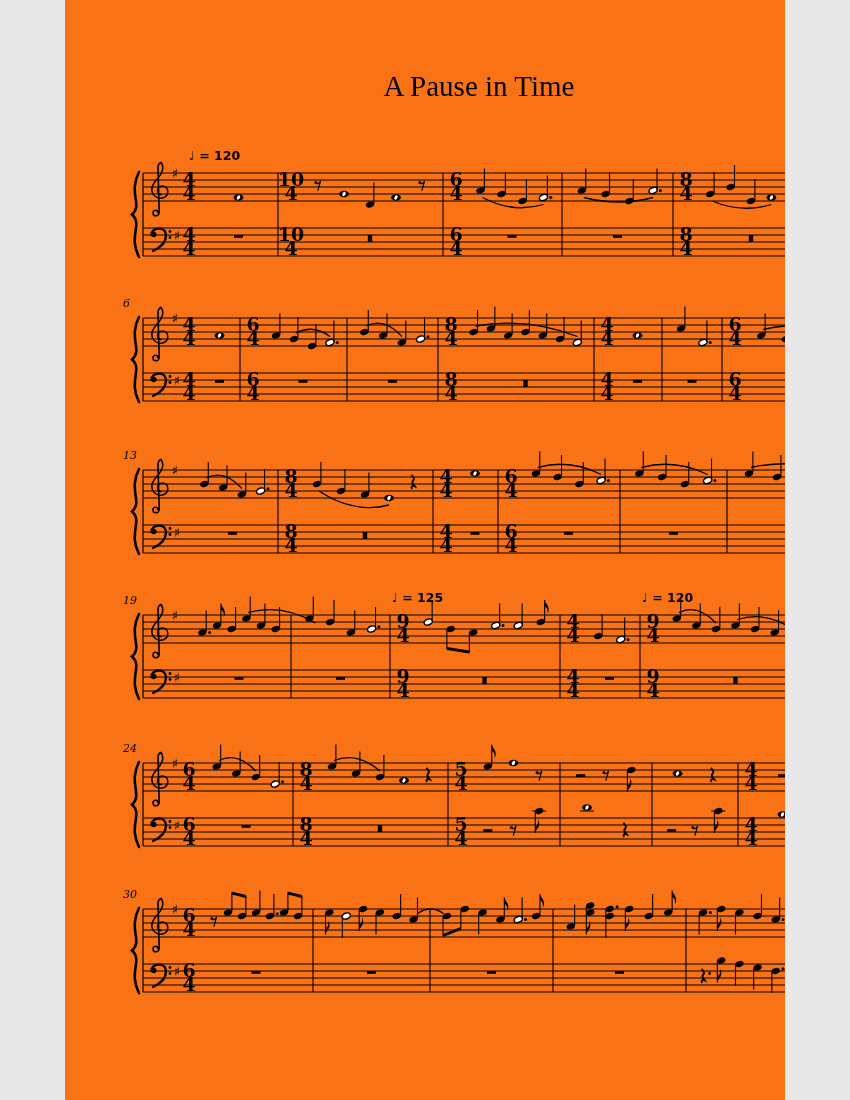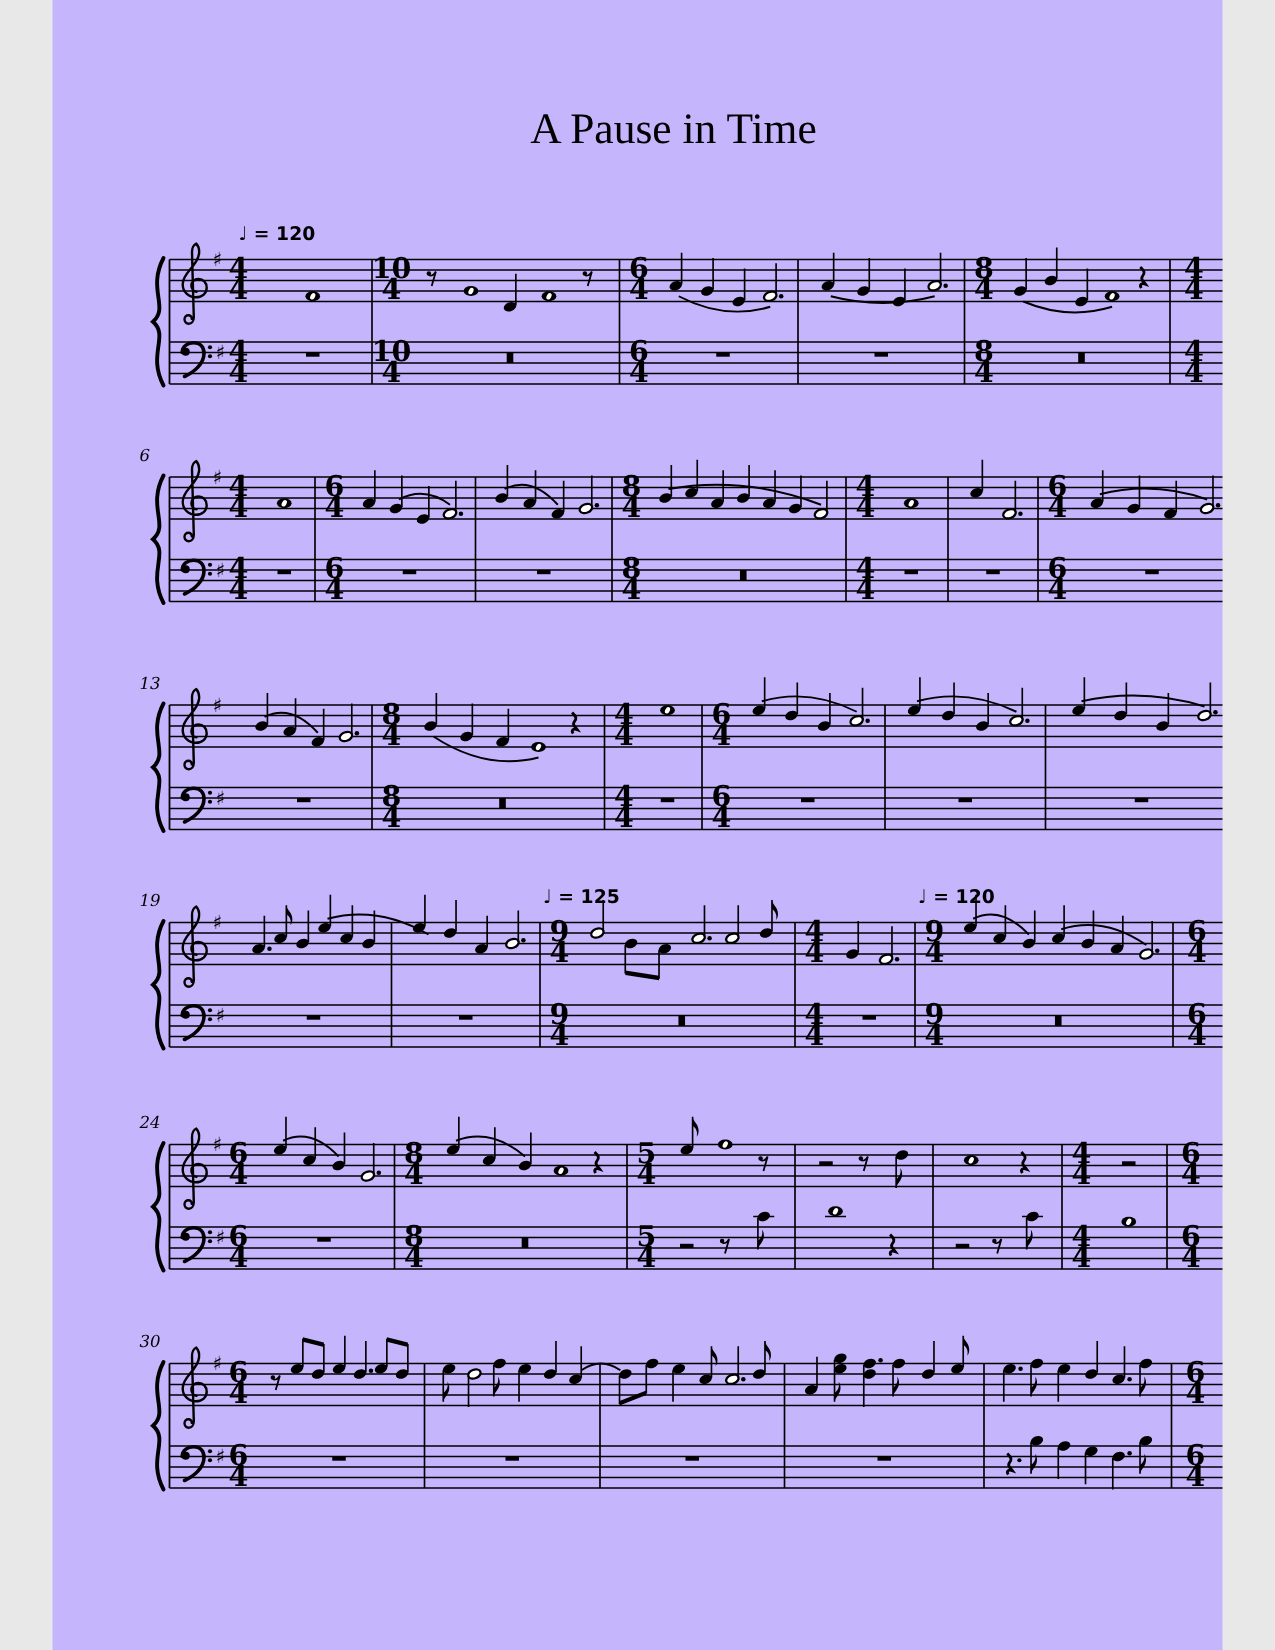--- a/index.html
+++ b/index.html
@@ -1,16 +1,16 @@
 <!DOCTYPE html>
 <html><head>
 <meta charset="utf-8">
 <style>
   html,body{margin:0;padding:0;background:#e8e8e8;}
-  .page{position:relative;width:780px;height:1100px;background:#c4b5fd;margin:0 auto;overflow:hidden;
+  .page{position:relative;width:720px;height:1100px;background:#f97316;margin:0 auto;overflow:hidden;
         font-family:"Liberation Serif", serif;}
   .title{position:absolute;top:70px;left:0;width:828px;text-align:center;
          font-family:"Liberation Serif", serif;font-size:29px;color:#000;}
   svg{position:absolute;top:0;left:0;}
   text{user-select:none;}
 </style>
 </head>
 <body>
 
 <div class="page">

